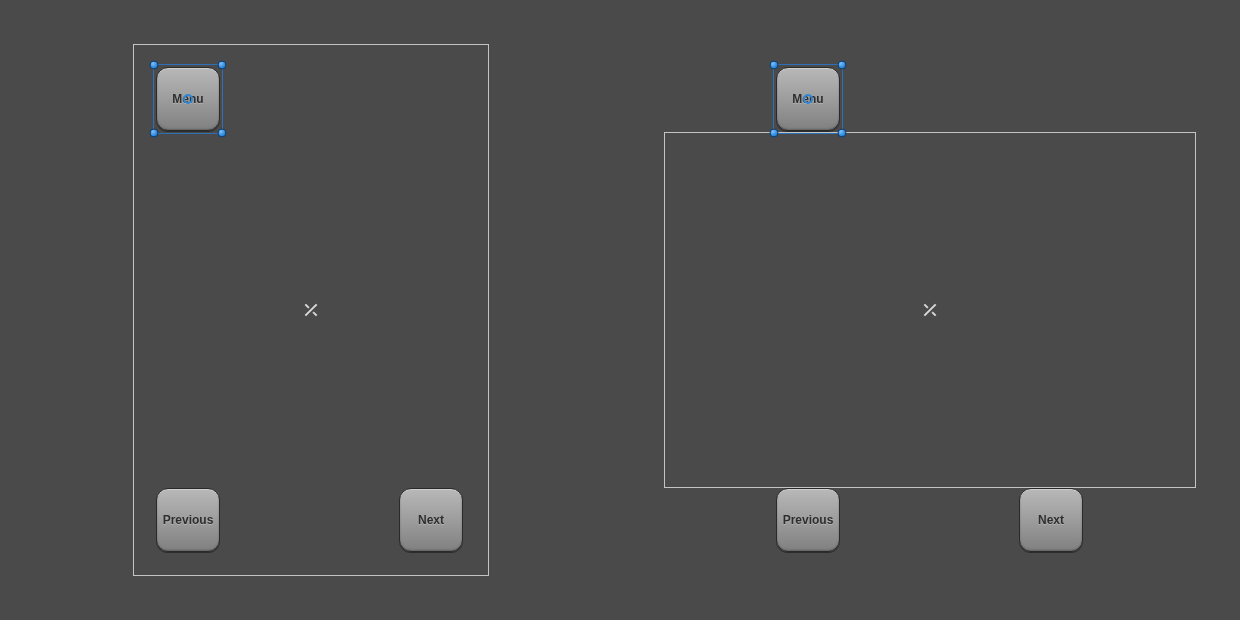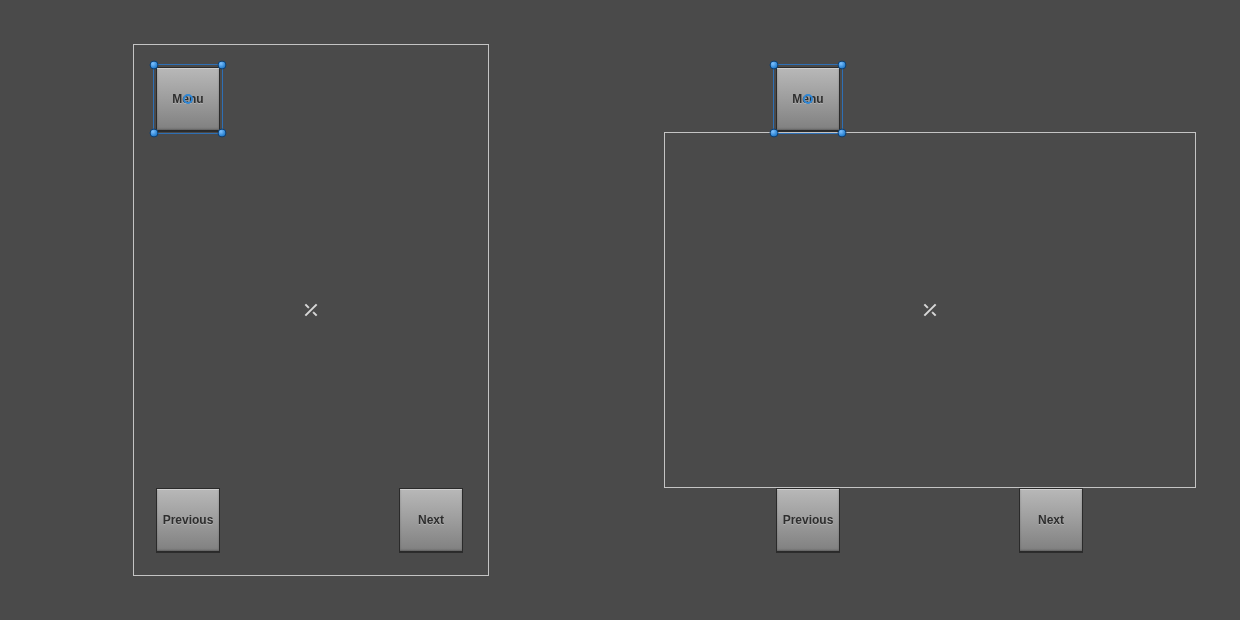--- a/index.html
+++ b/index.html
@@ -46,21 +46,21 @@
     background: #4a4a4a;
     transform: translate(-50%, -50%);
     border-radius: 50%;
   }
 
   .ui-button {
     position: absolute;
     width: 64px;
     height: 64px;
     box-sizing: border-box;
-    border-radius: 0;
+    border-radius: 12px;
     border: 1px solid #2a2a2a;
     background: linear-gradient(to bottom, #b8b8b8 0%, #9a9a9a 55%, #808080 100%);
     box-shadow: inset 0 1px 0 rgba(255,255,255,0.35),
                 inset 0 -1px 2px rgba(0,0,0,0.25),
                 0 1px 0 rgba(0,0,0,0.4);
     display: flex;
     align-items: center;
     justify-content: center;
     color: #2e2e2e;
     font-weight: bold;

